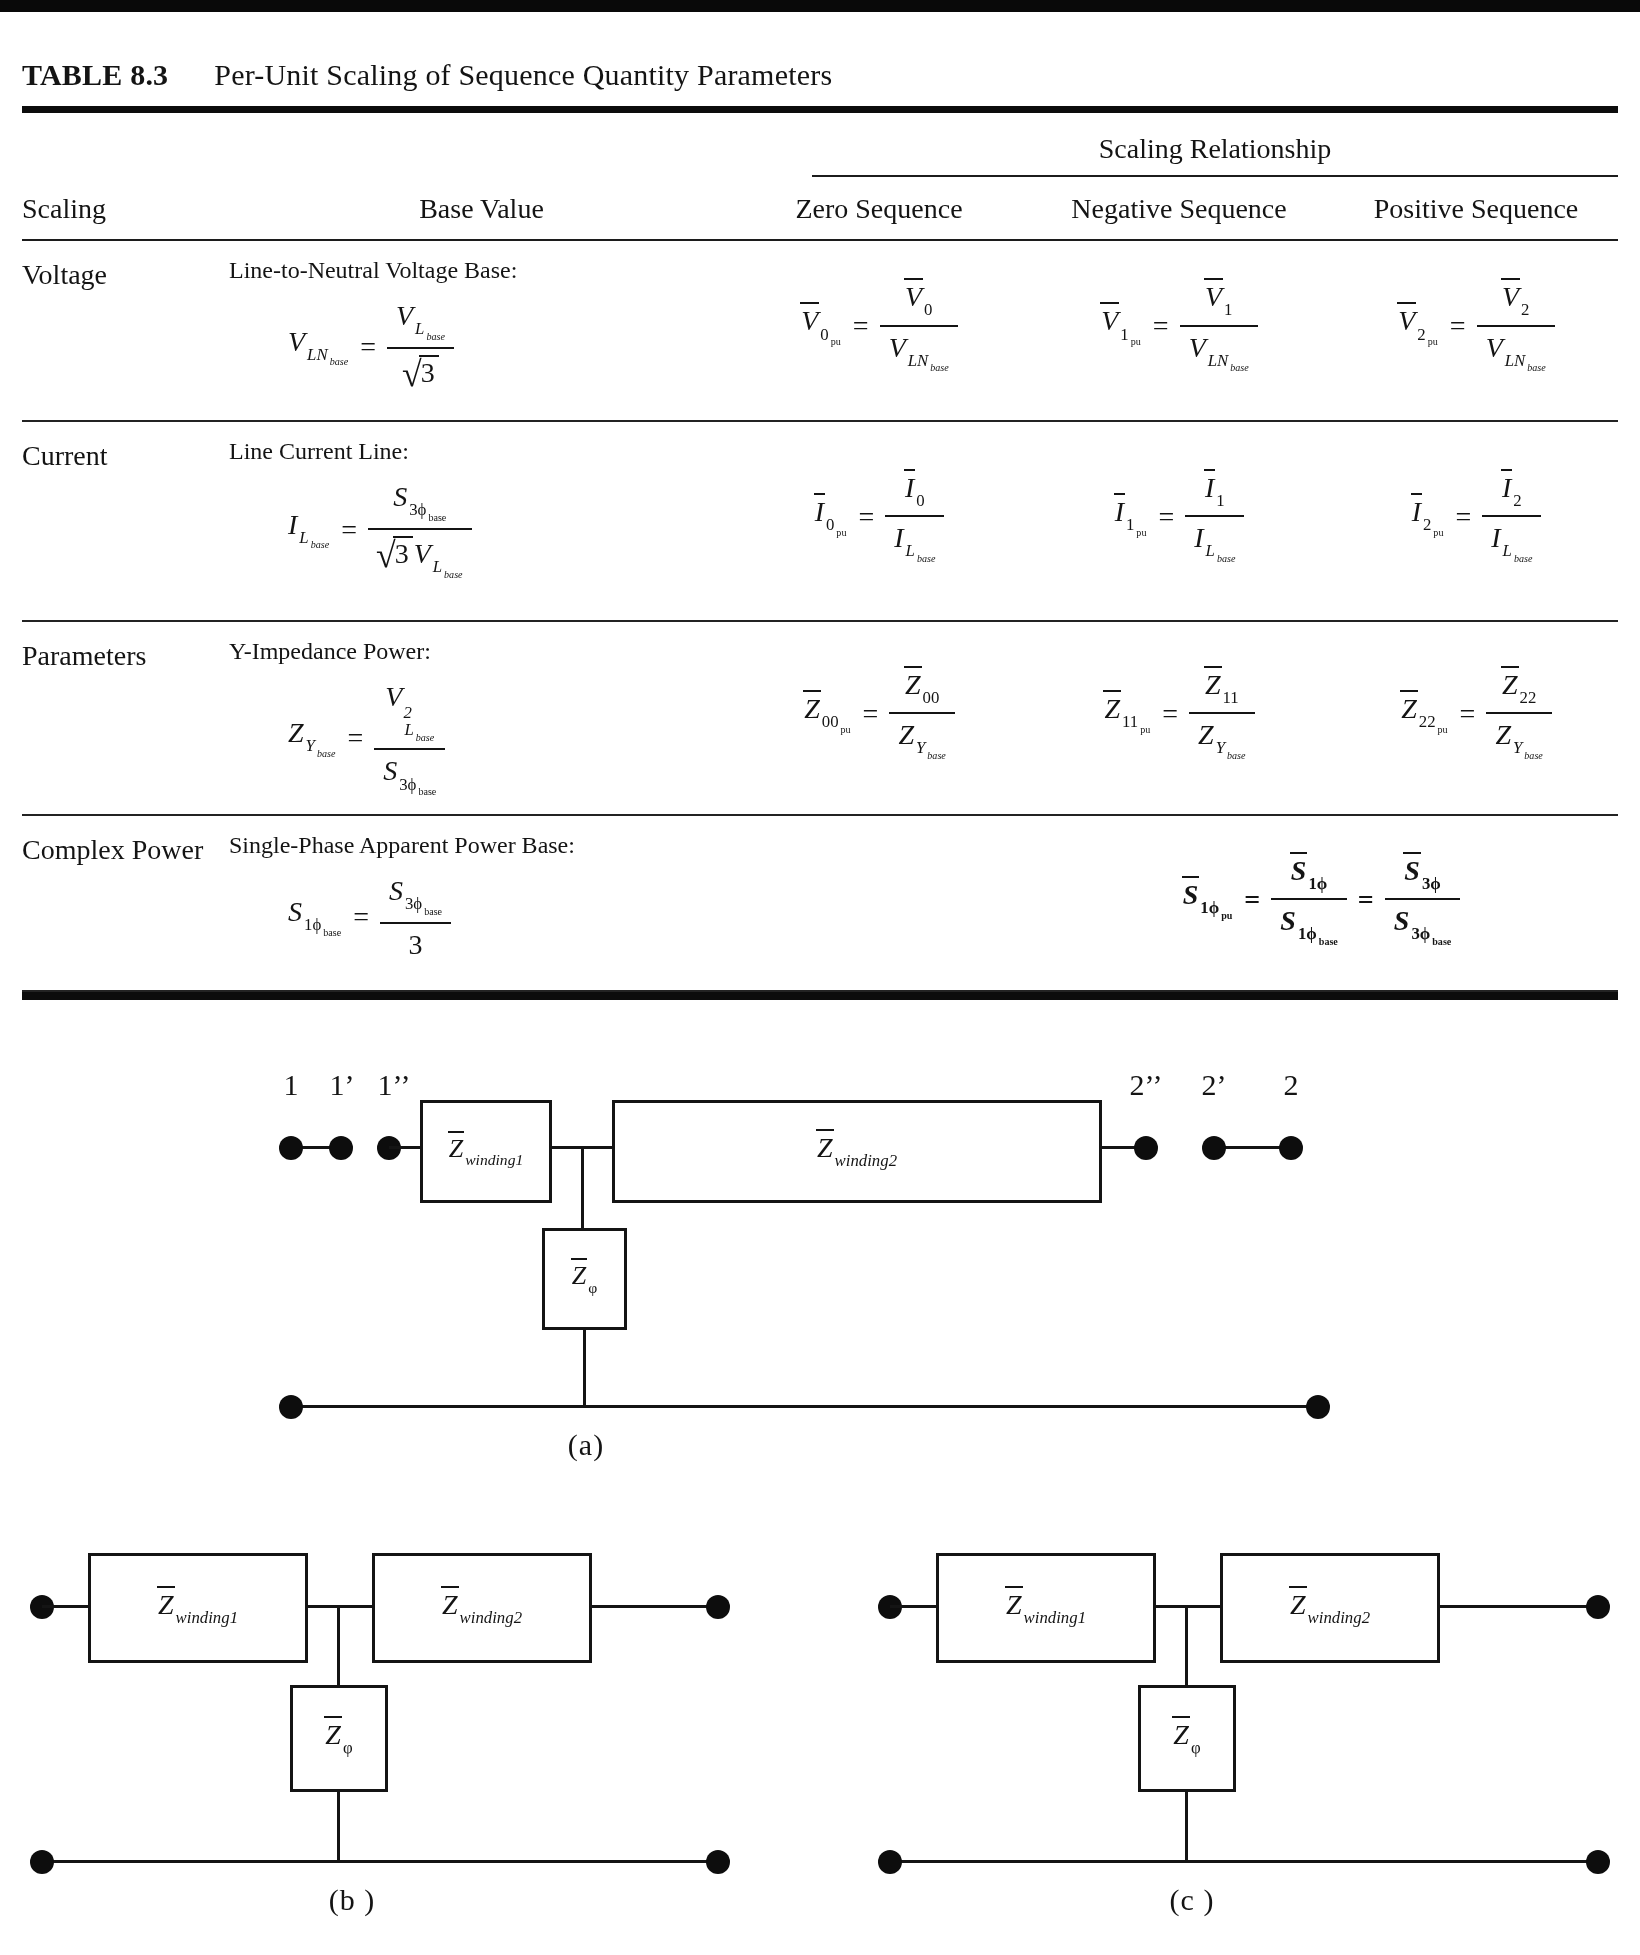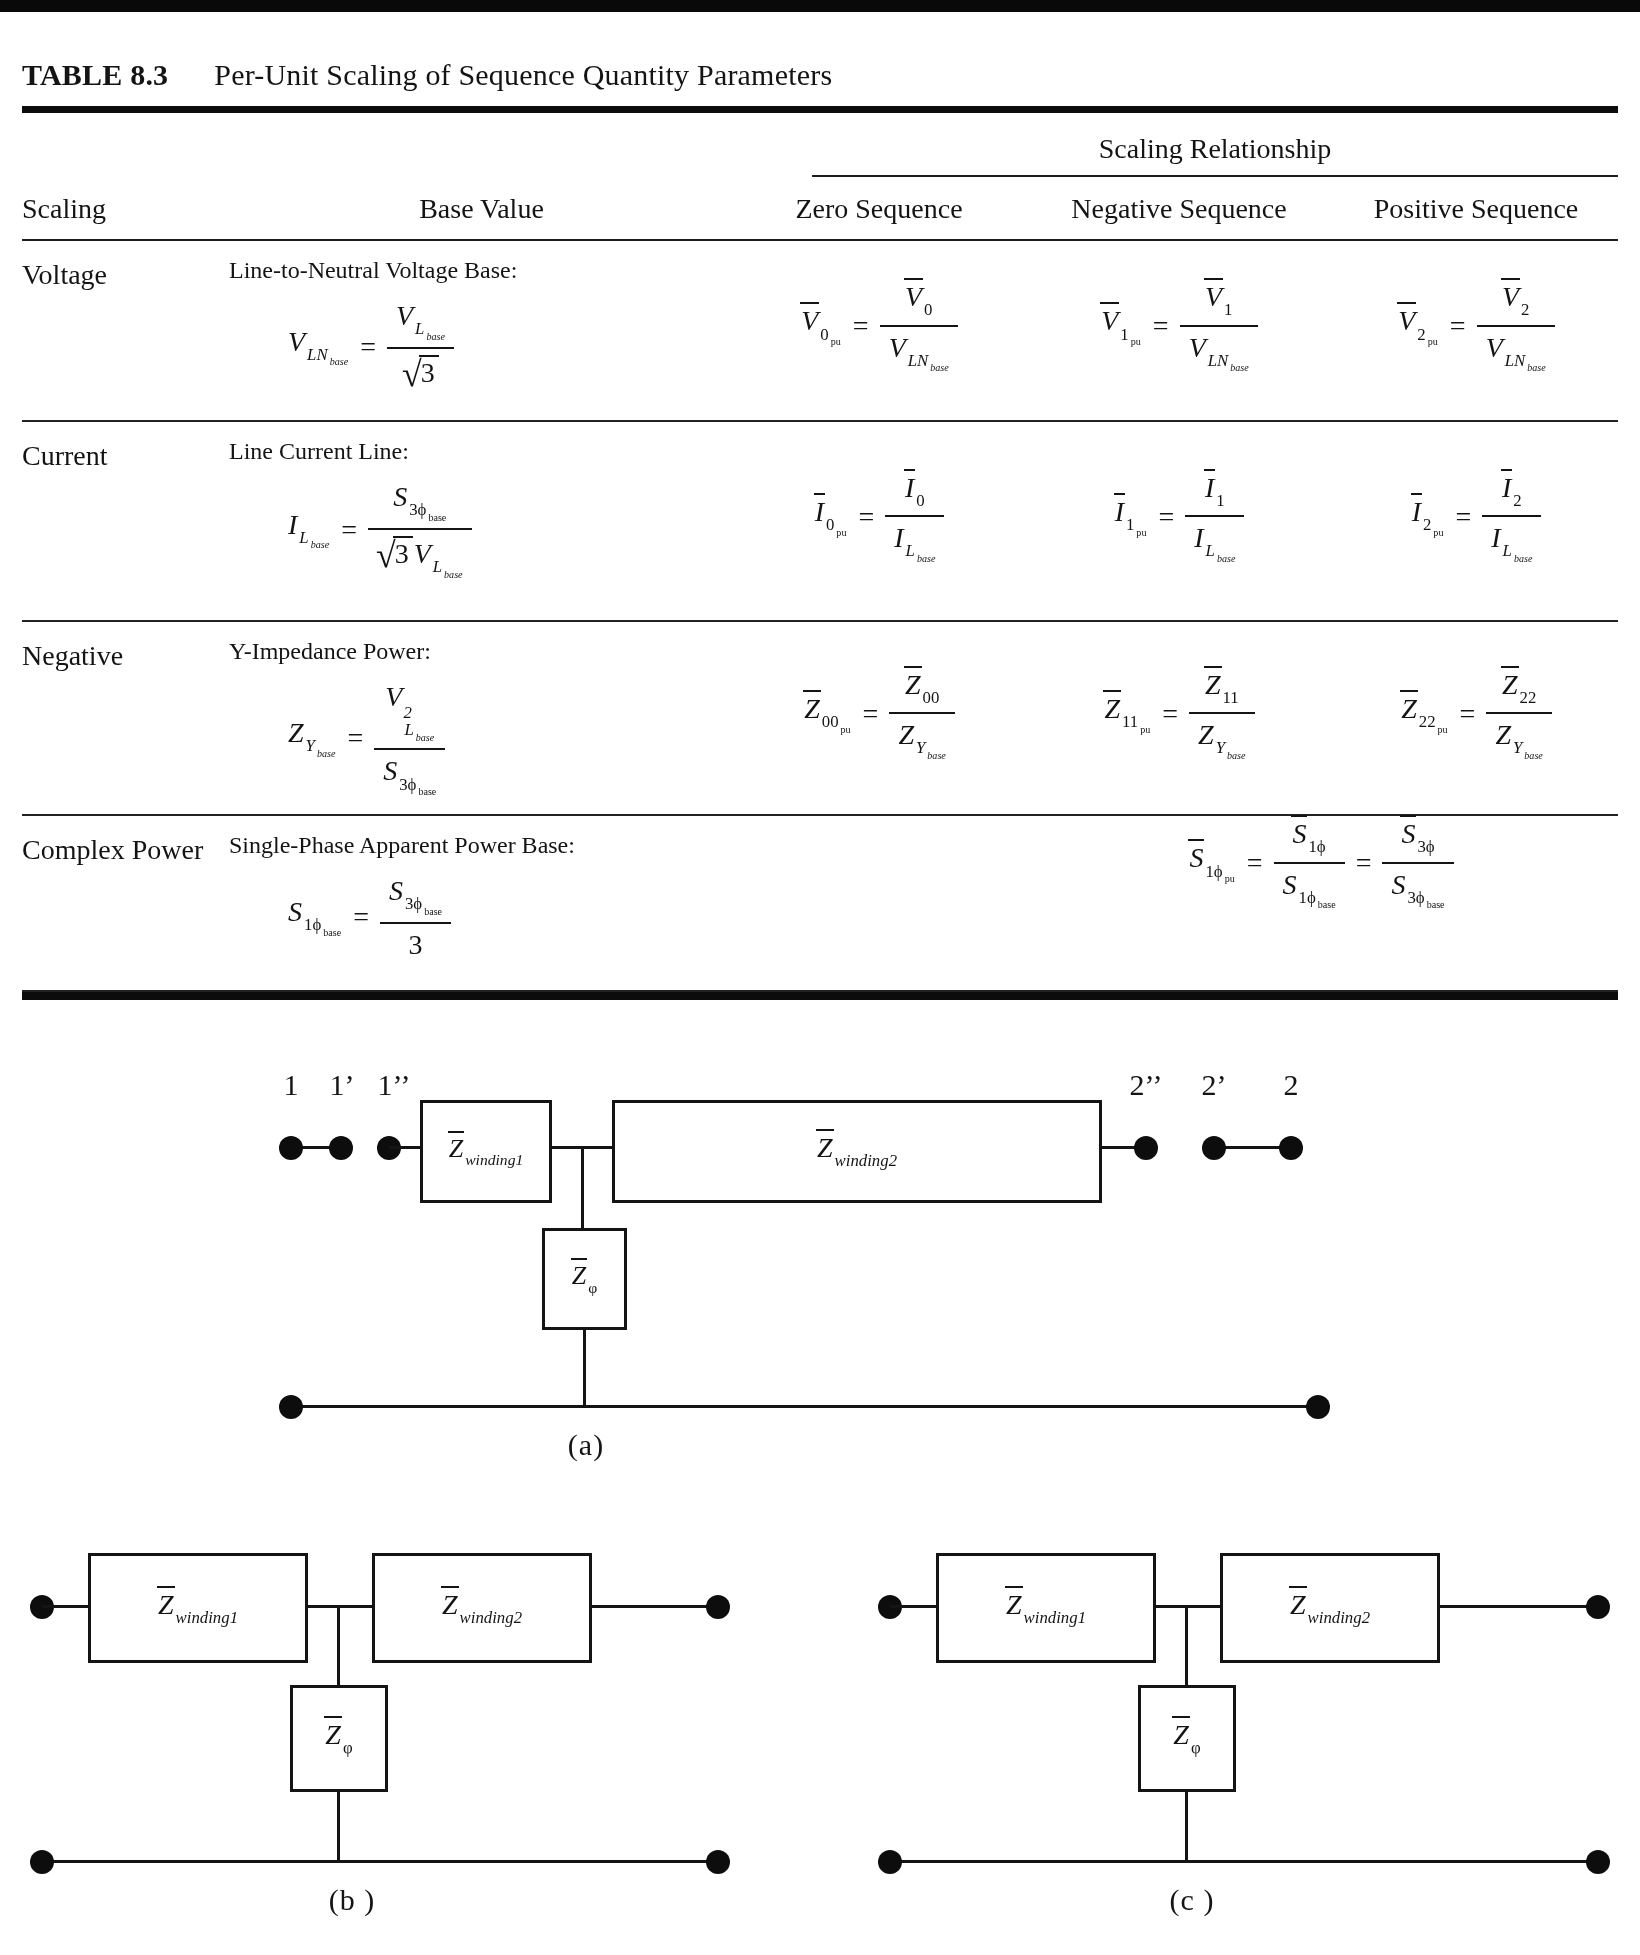--- a/index.html
+++ b/index.html
@@ -32,21 +32,21 @@
   .row-voltage{min-height:179px;}
   .row-current{min-height:198px;}
   .row-impedance{min-height:192px;}
   .row-complex{min-height:174px;}
 
   .qcell{font-size:28px;padding-top:18px;}
   .bcell{padding-top:16px;}
   .blabel{font-size:24px;}
   .beq{margin:14px 0 10px 58px;}
   .fcell{display:flex;align-items:center;justify-content:center;padding-bottom:8px;}
-  .spancell{grid-column:4/6;display:flex;align-items:flex-start;justify-content:center;padding-bottom:6px;}
+  .spancell{grid-column:4/6;display:flex;align-items:center;justify-content:center;padding-bottom:6px;font-weight:bold;}
 
   
   .meq{display:inline-flex;align-items:center;white-space:nowrap;
        font-style:italic;font-size:28px;line-height:1.15;}
   .mo{font-style:normal;padding:0 11px;}
   .mv{}
   .mv.rm{font-style:normal;}
   .mc{padding:0 1px;}
   .mc.bar{border-top:2.4px solid #141414;padding-top:1px;}
   .msub{font-size:.6em;vertical-align:-.55em;}
@@ -184,21 +184,21 @@
             <span class="mo">=</span>
             <span class="mfrac">
               <span class="mnum"><span class="mv"><span class="mc bar">I</span><span class="msub"><span class="mv rm"><span class="mc">2</span></span></span></span></span>
               <span class="mden"><span class="mv"><span class="mc">I</span><span class="msub"><span class="mv"><span class="mc">L</span><span class="msub"><span class="mv"><span class="mc">base</span></span></span></span></span></span></span>
             </span>
           </span>
         </div>
     </div>
 
     <div class="grid-cols trow row-impedance">
-      <div class="qcell">Negative</div>
+      <div class="qcell">Parameters</div>
       <div class="bcell">
         <div class="blabel">Y-Impedance Power:</div>
         <div class="beq"><span class="meq">
               <span class="mv"><span class="mc">Z</span><span class="msub"><span class="mv"><span class="mc">Y</span><span class="msub"><span class="mv"><span class="mc">base</span></span></span></span></span></span>
               <span class="mo">=</span>
               <span class="mfrac">
                 <span class="mnum"><span class="mv"><span class="mc">V</span><span class="stk">
                       <span>2</span>
                       <span><span class="mv"><span class="mc">L</span><span class="msub"><span class="mv"><span class="mc">base</span></span></span></span></span>
                     </span></span></span>

